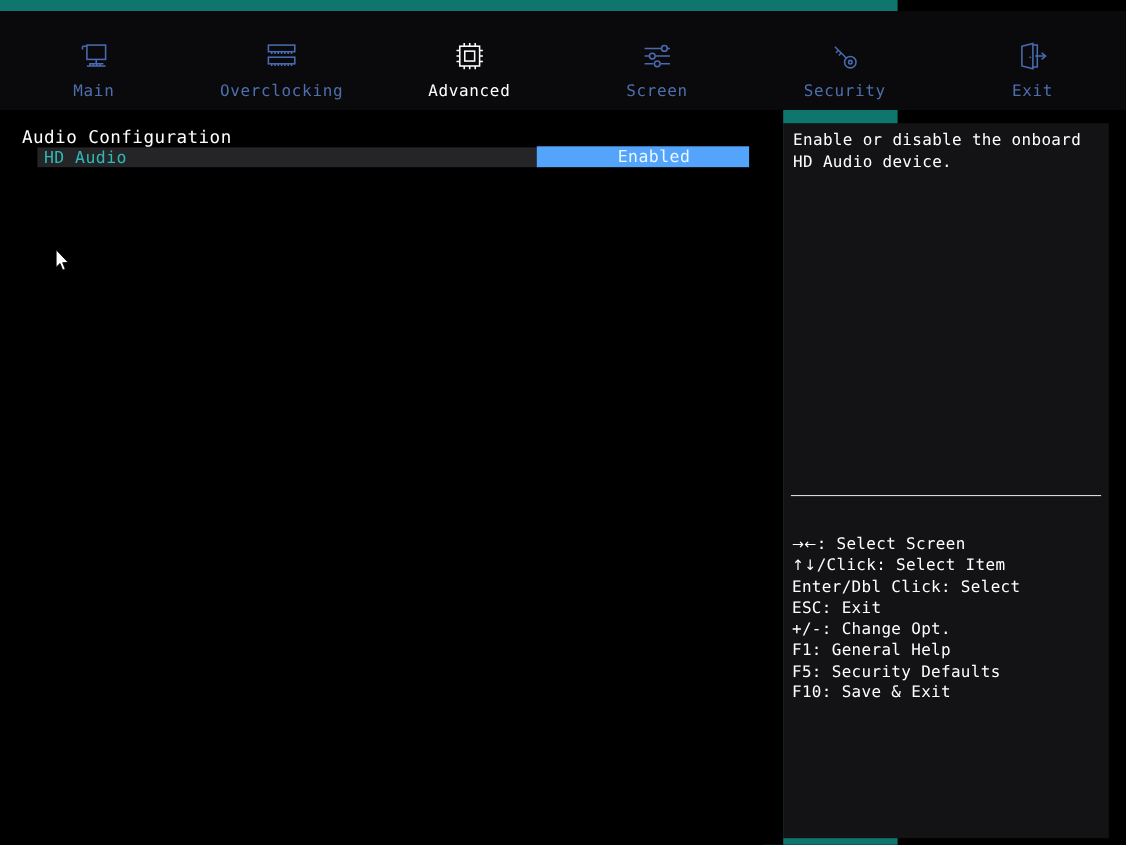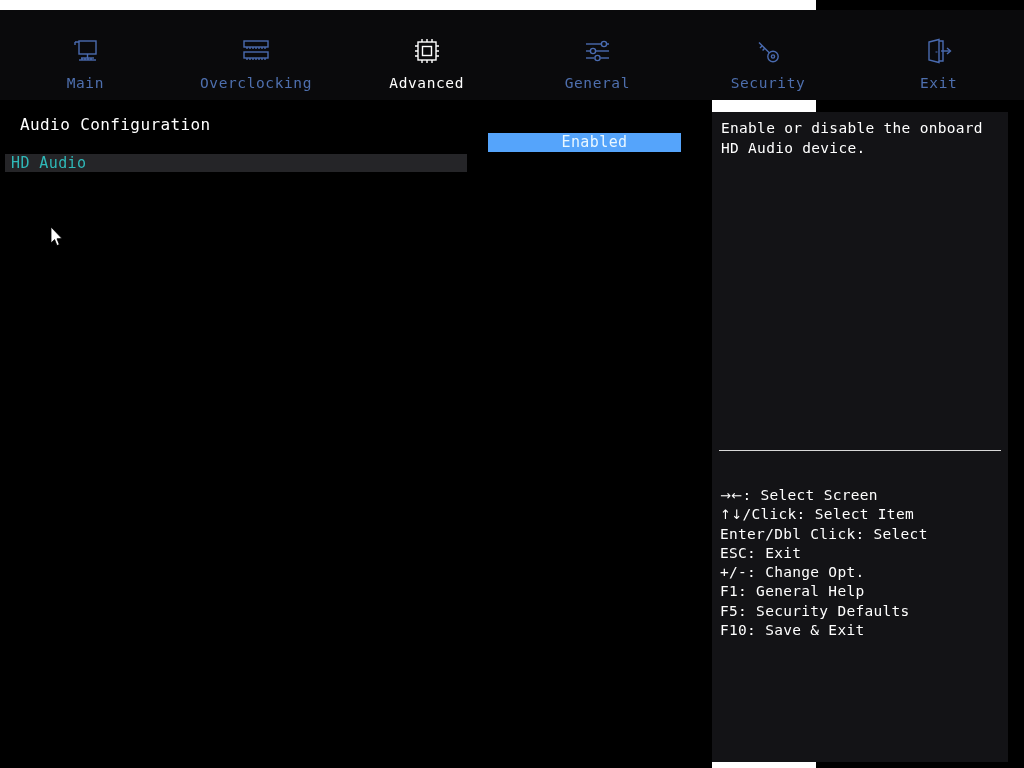--- a/index.html
+++ b/index.html
@@ -11,21 +11,21 @@
     width: 1024px;
     height: 768px;
     overflow: hidden;
     font-family: "DejaVu Sans Mono", "Liberation Mono", monospace;
     -webkit-font-smoothing: none;
   }
   #screen {
     position: relative;
     width: 816px;
     height: 768px;
-    background: #ffffff;
+    background: #0f766e;
   }
 
   
   #tabbar {
     position: absolute;
     left: 0;
     top: 10px;
     width: 1024px;
     height: 90px;
     background: #0a0a0c;
@@ -73,26 +73,25 @@
     position: absolute;
     left: 20px;
     top: 15px;
     font-size: 16px;
     color: #ffffff;
     letter-spacing: 0.4px;
     white-space: nowrap;
   }
   #opt-row {
     position: absolute;
-    left: 5px;
+    left: 34px;
     top: 34px;
     width: 462px;
     height: 18px;
     background: #252528;
-    margin-top: 20px;
   }
   #opt-label {
     position: absolute;
     left: 6px;
     top: 0px;
     font-size: 15px;
     line-height: 18px;
     color: #2fb8b8;
     letter-spacing: 0.4px;
     white-space: nowrap;
@@ -228,21 +227,21 @@
             <circle cx="24" cy="10" r="2.6"></circle>
             <path d="M27 10 h2"></path>
           <path d="M6 17 h4"></path>
             <circle cx="13" cy="17" r="2.6"></circle>
             <path d="M16 17 h13"></path>
           <path d="M6 24 h8"></path>
             <circle cx="17.5" cy="24" r="2.6"></circle>
             <path d="M20.5 24 h8.5"></path>
         </svg>
       </span>
-      <span class="tlabel">General</span>
+      <span class="tlabel">Screen</span>
     </div>
 
     <div class="tab">
       <span class="ticon">
         <svg viewBox="0 0 34 34" width="34" height="34" fill="none" stroke="#4a6bb0" stroke-width="1.4">
           <circle cx="22" cy="22.5" r="5.2"></circle>
           <circle cx="22" cy="22.5" r="1.6"></circle>
           <path d="M18.3 18.8 L8 8.5"></path>
           <path d="M11.2 11.7 L9 13.9"></path>
           <path d="M13.7 14.2 L11.6 16.4"></path>

